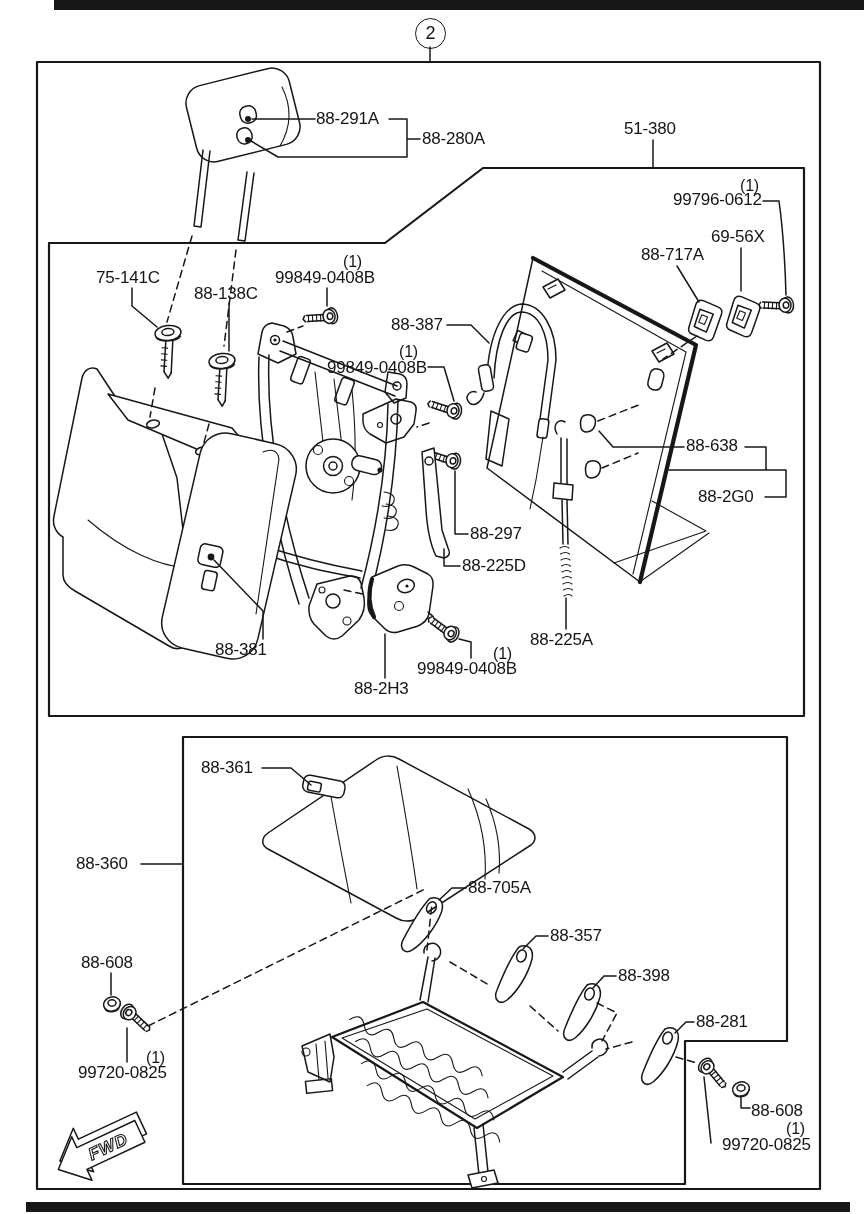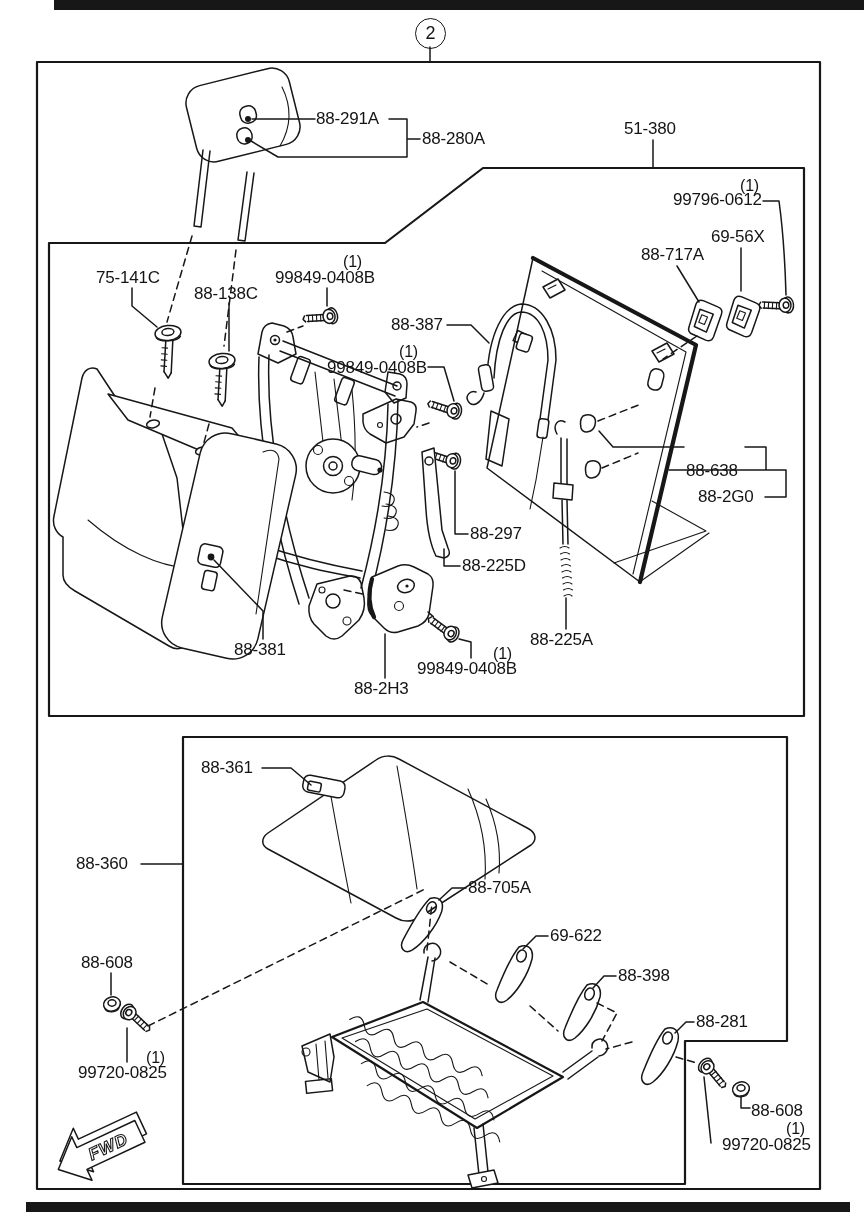--- a/index.html
+++ b/index.html
@@ -293,33 +293,33 @@
 <div class="lbl" style="left:673px;top:191px">99796-0612</div>
 <div class="lbl" style="left:711px;top:228px">69-56X</div>
 <div class="lbl" style="left:641px;top:246px">88-717A</div>
 <div class="lbl" style="left:96px;top:269px">75-141C</div>
 <div class="lbl" style="left:194px;top:285px">88-138C</div>
 <div class="lbl qty" style="left:343px;top:253px">(1)</div>
 <div class="lbl" style="left:275px;top:269px">99849-0408B</div>
 <div class="lbl" style="left:391px;top:316px">88-387</div>
 <div class="lbl qty" style="left:399px;top:343px">(1)</div>
 <div class="lbl" style="left:327px;top:359px">99849-0408B</div>
-<div class="lbl" style="left:686px;top:462px">88-638</div>
+<div class="lbl" style="left:686px;top:437px">88-638</div>
 <div class="lbl" style="left:698px;top:488px">88-2G0</div>
 <div class="lbl" style="left:470px;top:525px">88-297</div>
 <div class="lbl" style="left:462px;top:557px">88-225D</div>
 <div class="lbl" style="left:530px;top:631px">88-225A</div>
-<div class="lbl" style="left:234px;top:641px">88-381</div>
+<div class="lbl" style="left:215px;top:641px">88-381</div>
 <div class="lbl" style="left:354px;top:680px">88-2H3</div>
 <div class="lbl qty" style="left:493px;top:645px">(1)</div>
 <div class="lbl" style="left:417px;top:660px">99849-0408B</div>
 <div class="lbl" style="left:201px;top:759px">88-361</div>
 <div class="lbl" style="left:76px;top:855px">88-360</div>
 <div class="lbl" style="left:468px;top:879px">88-705A</div>
-<div class="lbl" style="left:550px;top:927px">69-622</div>
+<div class="lbl" style="left:550px;top:927px">88-357</div>
 <div class="lbl" style="left:618px;top:967px">88-398</div>
 <div class="lbl" style="left:696px;top:1013px">88-281</div>
 <div class="lbl" style="left:81px;top:954px">88-608</div>
 <div class="lbl qty" style="left:146px;top:1049px">(1)</div>
 <div class="lbl" style="left:78px;top:1064px">99720-0825</div>
 <div class="lbl" style="left:751px;top:1102px">88-608</div>
 <div class="lbl qty" style="left:786px;top:1120px">(1)</div>
 <div class="lbl" style="left:722px;top:1136px">99720-0825</div>
 
 </div>

